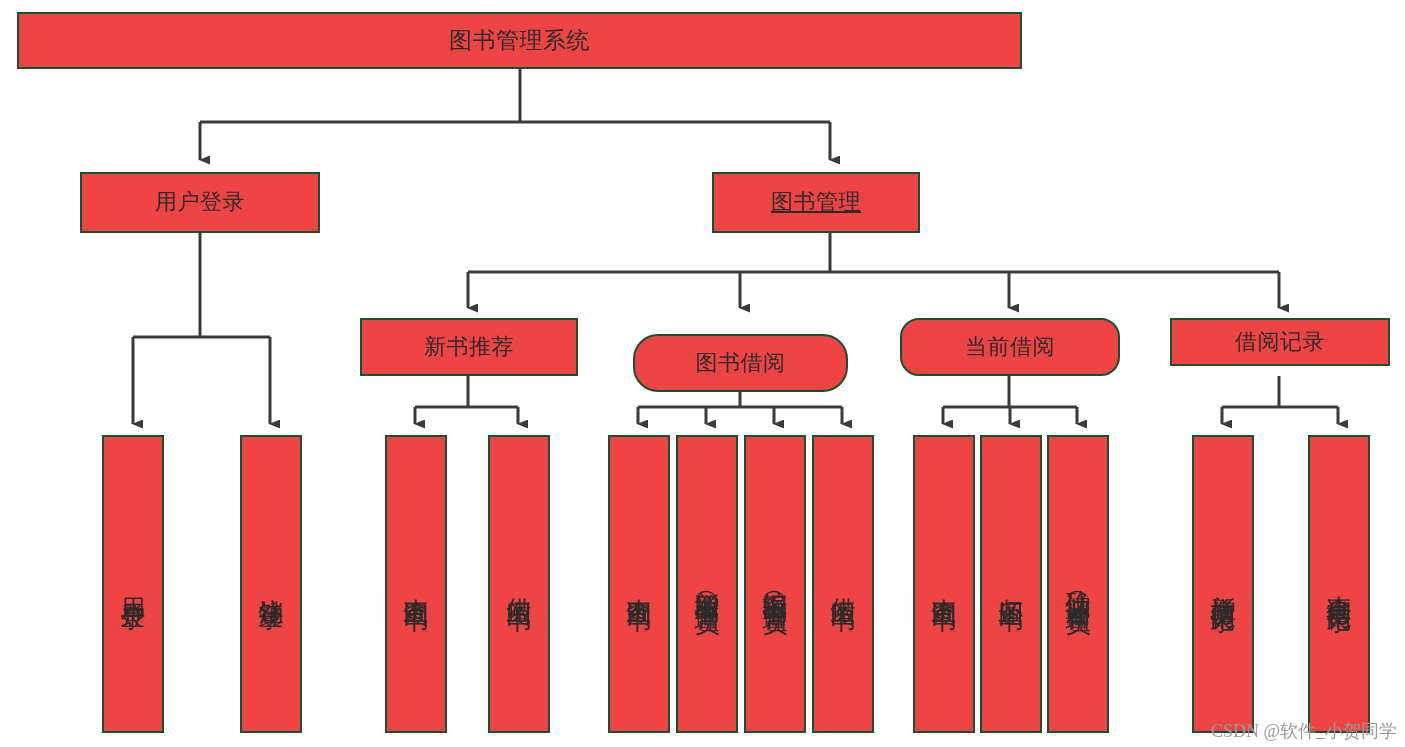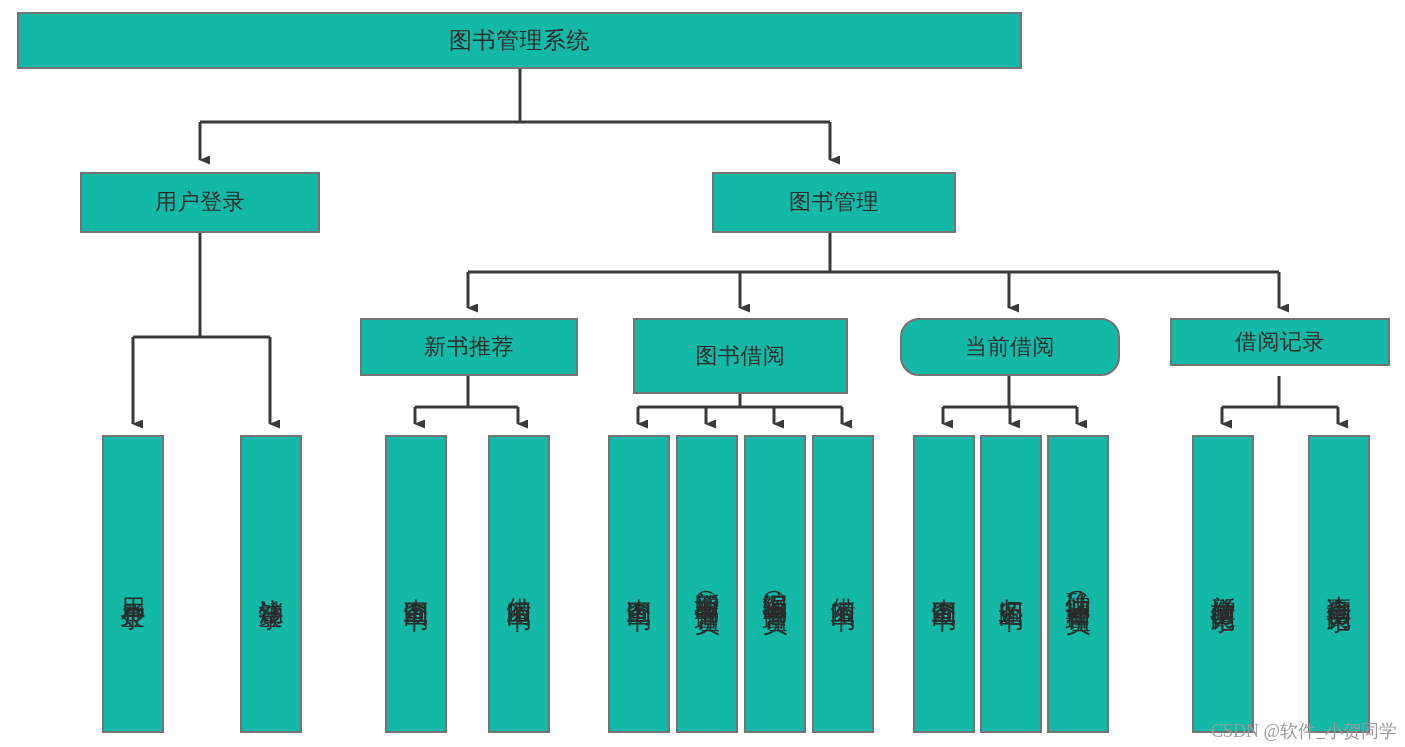--- a/index.html
+++ b/index.html
@@ -22,22 +22,22 @@
     position: absolute;
     left: 0;
     top: 0;
     width: 1405px;
     height: 747px;
     pointer-events: none;
   }
   .node {
     position: absolute;
     box-sizing: border-box;
-    background: #14b8a6;
-    border: 2px solid #737373;
+    background: #ef4444;
+    border: 2px solid #14532d;
     display: flex;
     align-items: center;
     justify-content: center;
     color: #2b2b2b;
   }
   .node .node-label {
     display: block;
     text-align: center;
     line-height: 1.02;
     letter-spacing: 0.5px;
@@ -130,29 +130,29 @@
   </svg>
 
   <div class="node horizontal" id="node-root" style="left:17px; top:12px; width:1005px; height:57px;">
     <span class="node-label">图书管理系统</span>
   </div>
 
   <div class="node horizontal" style="left:80px; top:172px; width:240px; height:61px;">
     <span class="node-label">用户登录</span>
   </div>
 
-  <div class="node horizontal" style="left:712px; top:172px; width:244px; height:61px;">
+  <div class="node horizontal" style="left:712px; top:172px; width:208px; height:61px;text-decoration:underline;">
     <span class="node-label">图书管理</span>
   </div>
 
   <div class="node horizontal" style="left:360px; top:318px; width:218px; height:58px;">
     <span class="node-label">新书推荐</span>
   </div>
 
-  <div class="node horizontal" style="left:633px; top:318px; width:215px; height:76px;">
+  <div class="node horizontal" style="left:633px; top:334px; width:215px; height:58px;border-radius:25px;">
     <span class="node-label">图书借阅</span>
   </div>
 
   <div class="node horizontal" style="left:900px; top:318px; width:220px; height:58px;border-radius:19px;">
     <span class="node-label">当前借阅</span>
   </div>
 
   <div class="node horizontal" style="left:1170px; top:318px; width:220px; height:48px;">
     <span class="node-label">借阅记录</span>
   </div>

